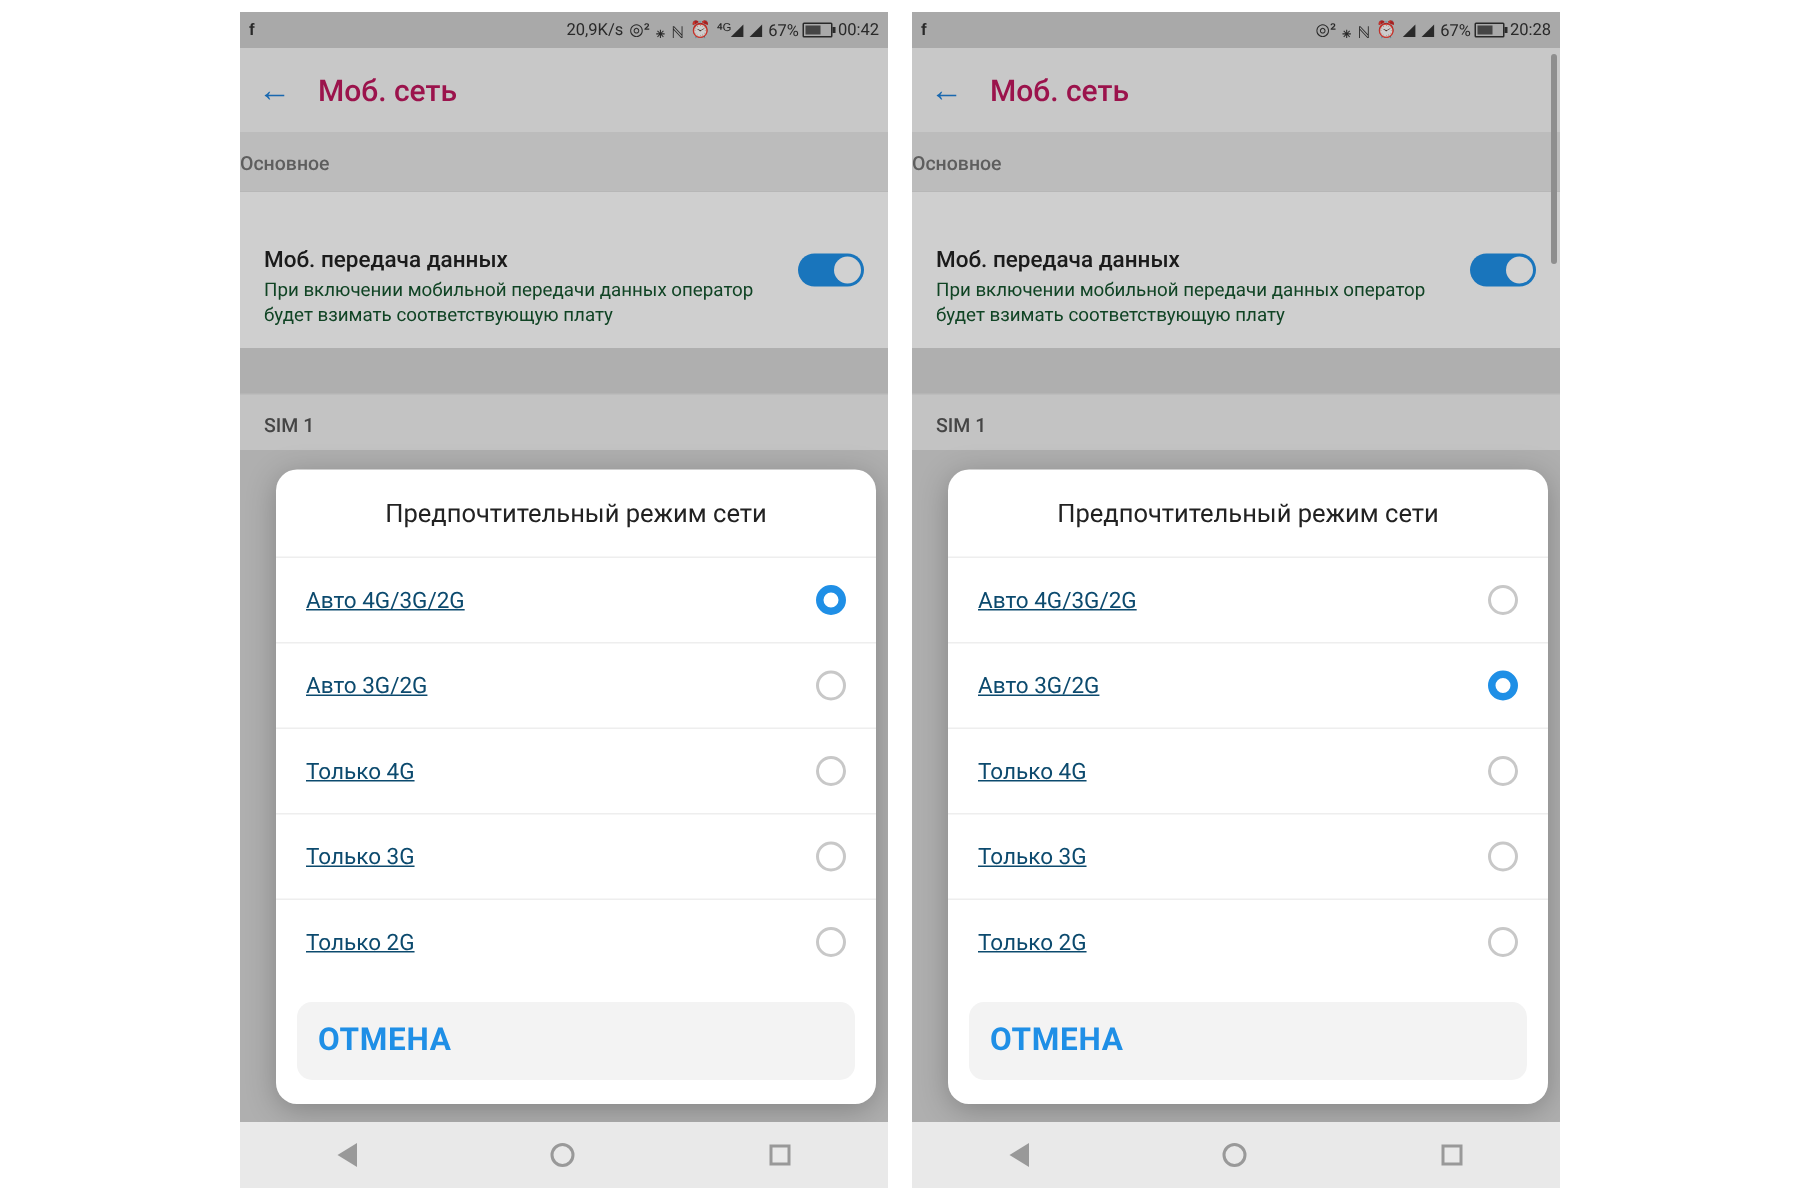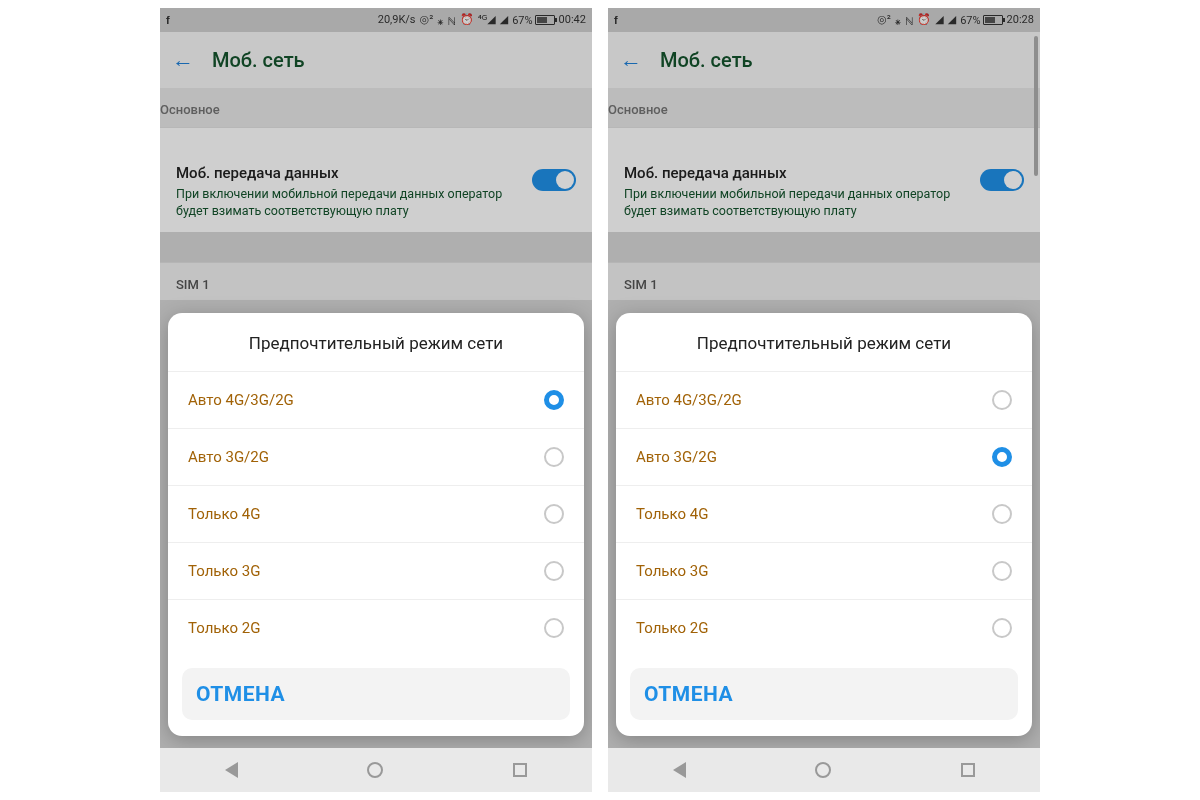--- a/index.html
+++ b/index.html
@@ -51,21 +51,21 @@
   .header {
     height: 56px;
     background: #f5f5f5;
     display:flex; align-items:center;
     padding: 0 12px;
     gap: 18px;
   }
   .back-arrow {
     color:#1f7fd6; font-size:22px; font-weight:300;
   }
-  .header-title { font-size: 20px; color:#14532d; font-weight:500;}
+  .header-title { font-size: 20px; color:#be185d; font-weight:500;}
   
   .section-label {
     padding: 14px 0 10px;
     font-size: 13px;
     color:#737373;
     background:#e6e6e6;
     font-weight:500;
   }
   
   .setting-row {
@@ -88,37 +88,37 @@
     border-top:1px solid #ddd;
     margin-top:30px;
   }
   
   .overlay {
     position:absolute; inset:0; background:rgba(0,0,0,0.18);
   }
   
   .dialog {
     position:absolute;
-    left:8px; right:8px; bottom:56px;
+    left:24px; right:8px; bottom:56px;
     background:#fff;
     border-radius:14px;
     box-shadow: 0 4px 20px rgba(0,0,0,0.25);
     overflow:hidden;
   }
   .dialog-title {
     text-align:center;
     font-size:17px;
     color:#222;
     padding:20px 12px 18px;
   }
   .option {
     display:flex; justify-content:space-between; align-items:center;
     padding: 18px 20px;
     border-top:1px solid #eee;
-    font-size:15px; color:#a16207;
+    font-size:15px; color:#0c4a6e;text-decoration:underline;
   }
   .option:first-of-type { border-top:1px solid #eee;}
   .radio {
     width:20px; height:20px; border-radius:50%;
     border:2px solid #c8c8c8; position:relative; flex-shrink:0;
   }
   .radio.selected {
     border-color:#1f8fe6; border-width:5px;
   }
   .cancel-btn {

